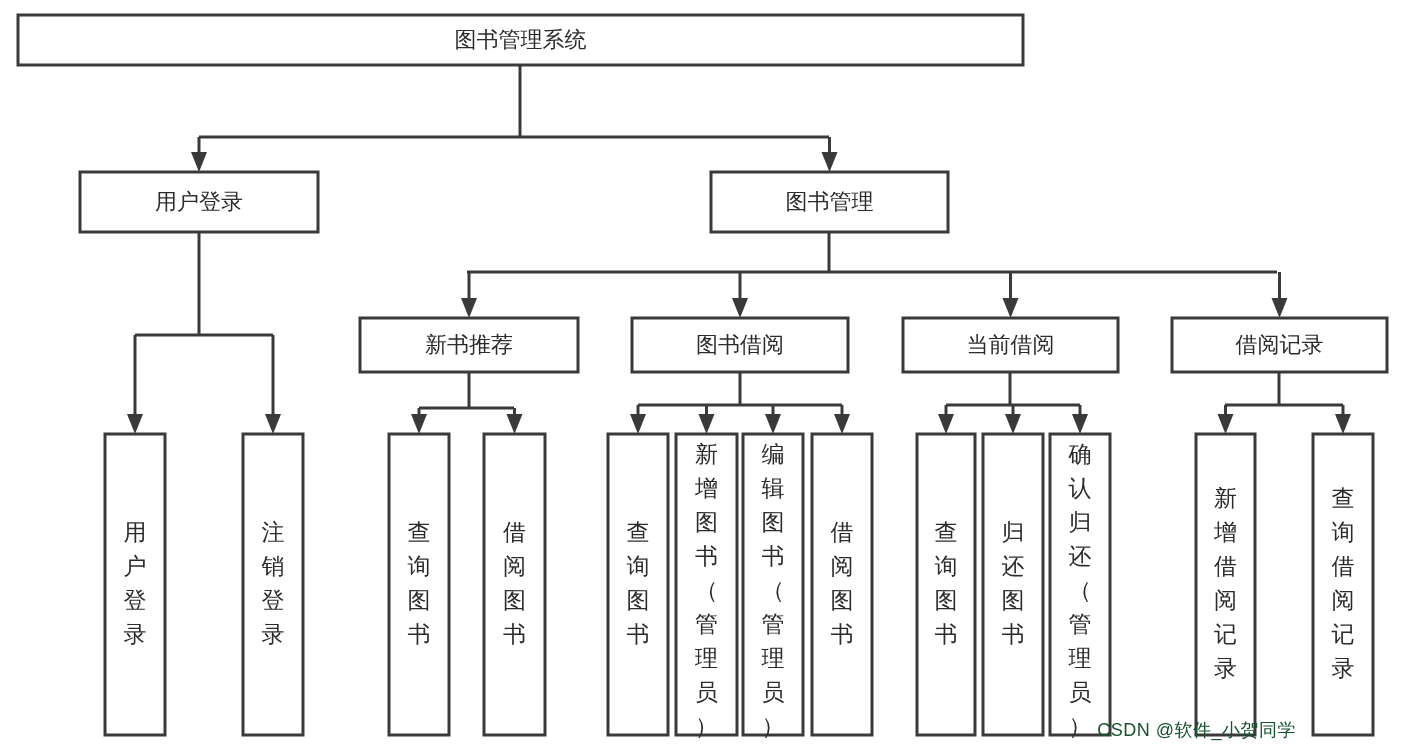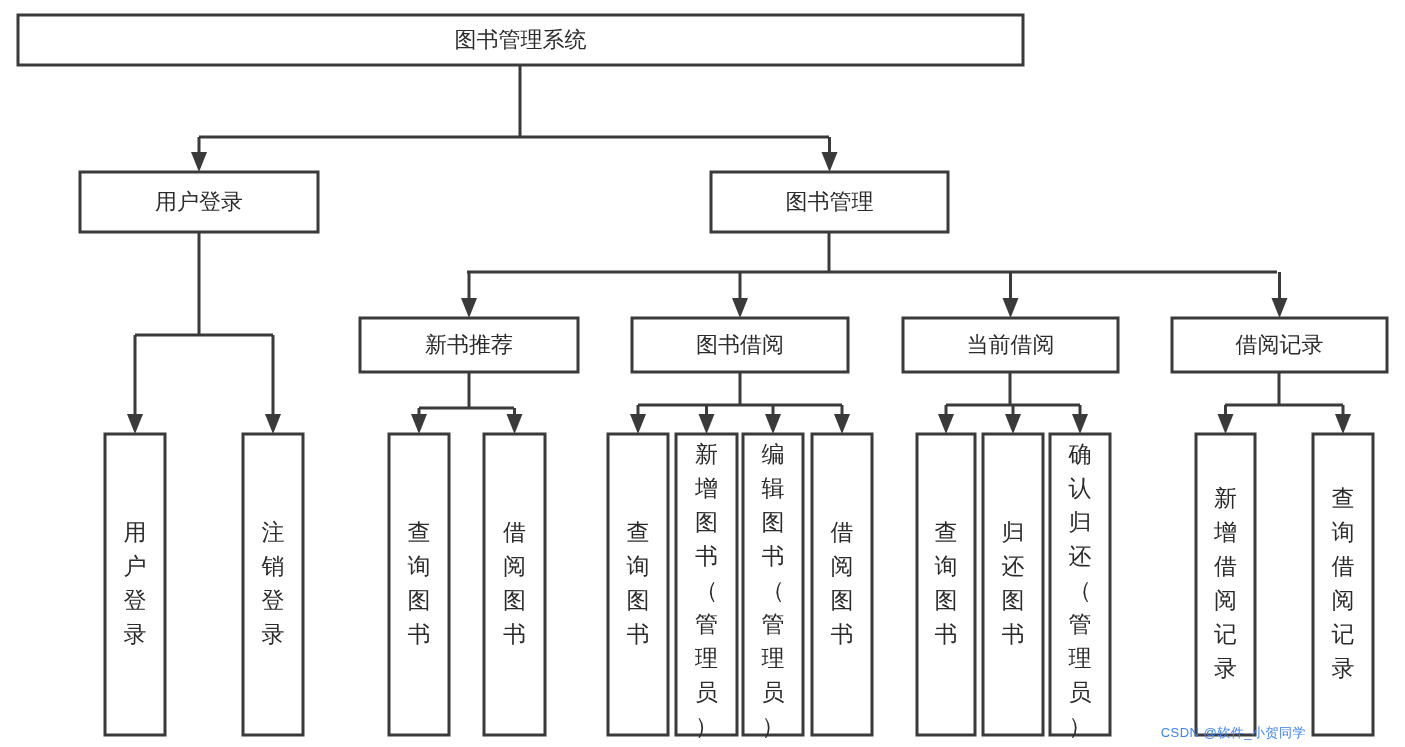--- a/index.html
+++ b/index.html
@@ -50,25 +50,25 @@
   }
   .node-label-vertical {
     fill: #2b2b2b;
     font-family: "Liberation Sans", "DejaVu Sans", sans-serif;
     font-size: 23px;
     dominant-baseline: middle;
     text-anchor: middle;
   }
   .watermark-text {
     position: absolute;
-    right: 4px;
+    right: 14px;
     bottom: 5px;
     font-family: "Liberation Sans", "DejaVu Sans", sans-serif;
-    font-size: 13px;
-    color: #3b82f6;
+    font-size: 18px;
+    color: #14532d;
     white-space: nowrap;
     letter-spacing: 0.5px;
   }
 </style>
 </head>
 <body>
 
 <div id="diagram-root">
   <svg class="diagram-canvas" viewBox="0 0 1405 747">
     <g id="connector-layer">

